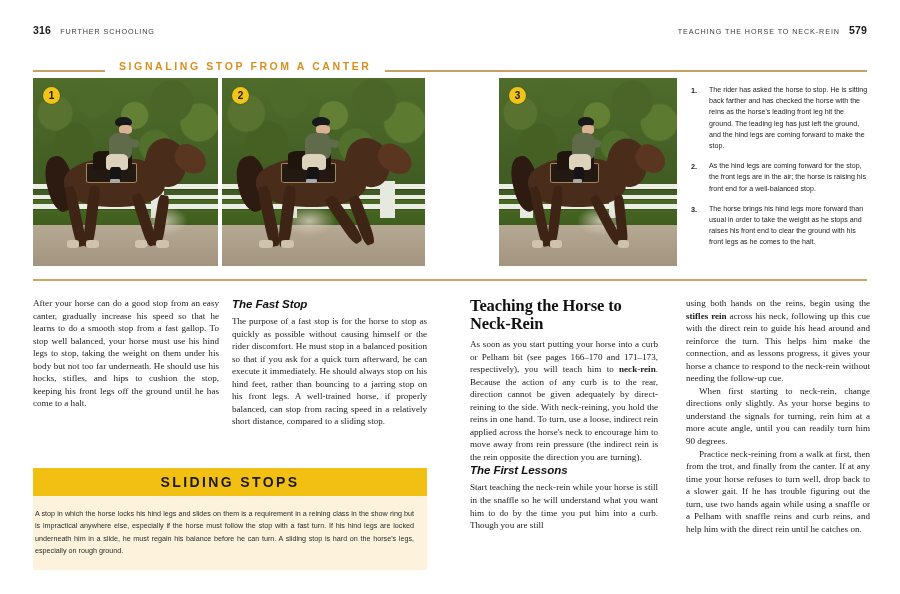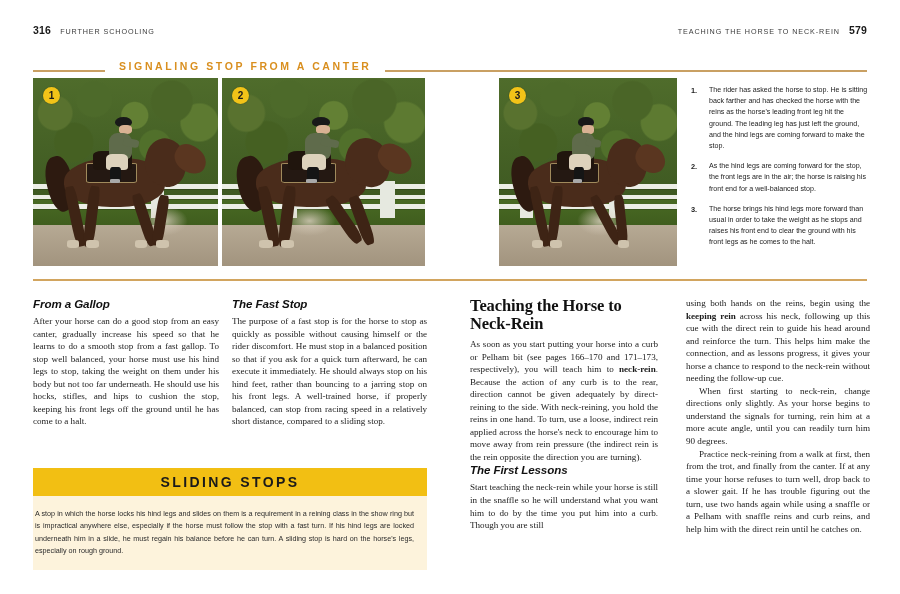--- a/index.html
+++ b/index.html
@@ -480,38 +480,37 @@
     </div>
     <div class="cap-item">
       <span class="cap-num">3.</span>
       <span class="cap-text">The horse brings his hind legs more forward than usual in order to take the weight as he stops and raises his front end to clear the ground with his front legs as he comes to the halt.</span>
     </div>
   </div>
 
   <div class="divider"></div>
 
   <div class="col col-1">
-    <h3 class="sub-italic">From a Gallop</h3>
     <p class="body">After your horse can do a good stop from an easy canter, gradually increase his speed so that he learns to do a smooth stop from a fast gallop. To stop well balanced, your horse must use his hind legs to stop, taking the weight on them under his body but not too far underneath. He should use his hocks, stifles, and hips to cushion the stop, keeping his front legs off the ground until he has come to a halt.</p>
   </div>
 
   <div class="col col-2">
     <h3 class="sub-italic">The Fast Stop</h3>
     <p class="body">The purpose of a fast stop is for the horse to stop as quickly as possible without causing himself or the rider discomfort. He must stop in a balanced position so that if you ask for a quick turn afterward, he can execute it immediately. He should always stop on his hind feet, rather than bouncing to a jarring stop on his front legs. A well-trained horse, if properly balanced, can stop from racing speed in a relatively short distance, compared to a sliding stop.</p>
   </div>
 
   <div class="col col-3">
     <h2 class="head-serif">Teaching the Horse to Neck-Rein</h2>
     <p class="body"><span>As soon as you start putting your horse into a curb or Pelham bit (see pages 166–170 and 171–173, respectively), you will teach him to </span><b>neck-rein</b><span>. Because the action of any curb is to the rear, direction cannot be given adequately by direct-reining to the side. With neck-reining, you hold the reins in one hand. To turn, use a loose, indirect rein applied across the horse's neck to encourage him to move away from rein pressure (the indirect rein is the rein opposite the direction you are turning).</span></p>
     <h3 class="sub-italic" style="margin-top:0">The First Lessons</h3>
     <p class="body" style="text-indent:0">Start teaching the neck-rein while your horse is still in the snaffle so he will understand what you want him to do by the time you put him into a curb. Though you are still</p>
   </div>
 
   <div class="col col-4">
-    <p class="body"><span>using both hands on the reins, begin using the </span><b>keeping rein</b><span> across his neck, following up this cue with the direct rein to guide his head around and reinforce the turn. This helps him make the connection, and as lessons progress, it gives your horse a chance to respond to the neck-rein without needing the follow-up cue.</span></p>
+    <p class="body"><span>using both hands on the reins, begin using the </span><b>stifles rein</b><span> across his neck, following up this cue with the direct rein to guide his head around and reinforce the turn. This helps him make the connection, and as lessons progress, it gives your horse a chance to respond to the neck-rein without needing the follow-up cue.</span></p>
     <p class="body">When first starting to neck-rein, change directions only slightly. As your horse begins to understand the signals for turning, rein him at a more acute angle, until you can readily turn him 90 degrees.</p>
     <p class="body">Practice neck-reining from a walk at first, then from the trot, and finally from the canter. If at any time your horse refuses to turn well, drop back to a slower gait. If he has trouble figuring out the turn, use two hands again while using a snaffle or a Pelham with snaffle reins and curb reins, and help him with the direct rein until he catches on.</p>
   </div>
 
   <div class="sidebar-box">
     <div class="sidebar-head">SLIDING STOPS</div>
     <div class="sidebar-body">A stop in which the horse locks his hind legs and slides on them is a requirement in a reining class in the show ring but is impractical anywhere else, especially if the horse must follow the stop with a fast turn. If his hind legs are locked underneath him in a slide, he must regain his balance before he can turn. A sliding stop is hard on the horse's legs, especially on rough ground.</div>
   </div>
 
 </div>

